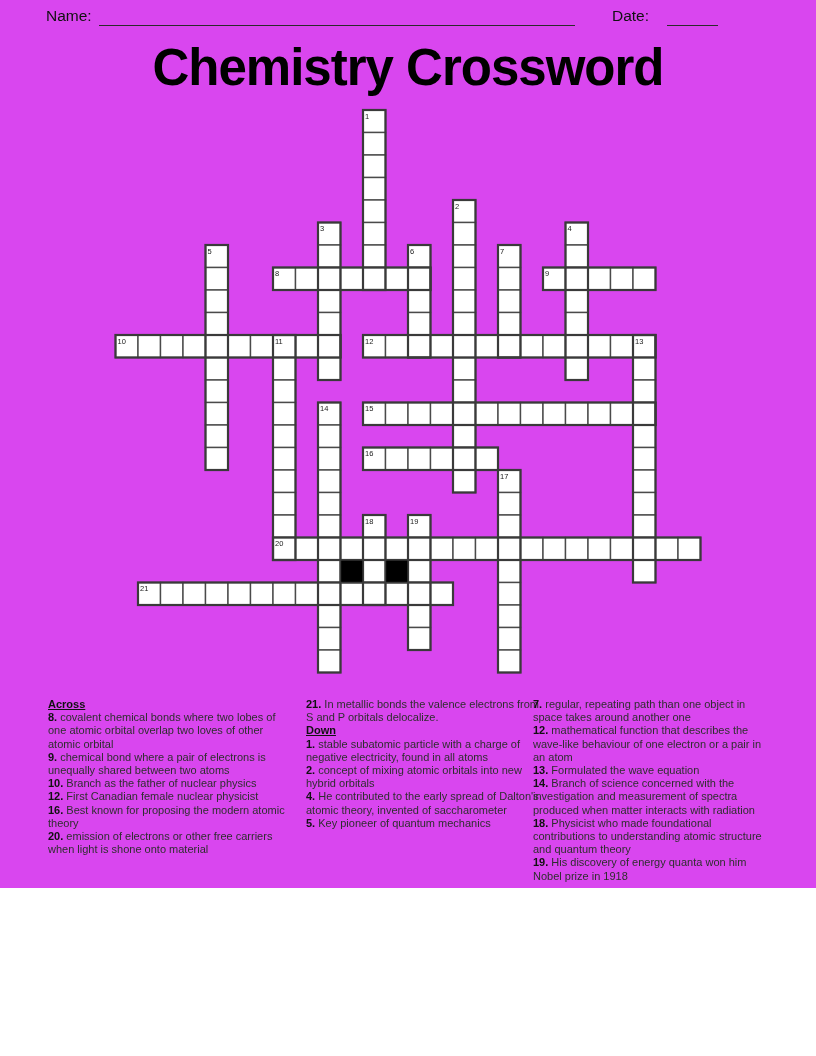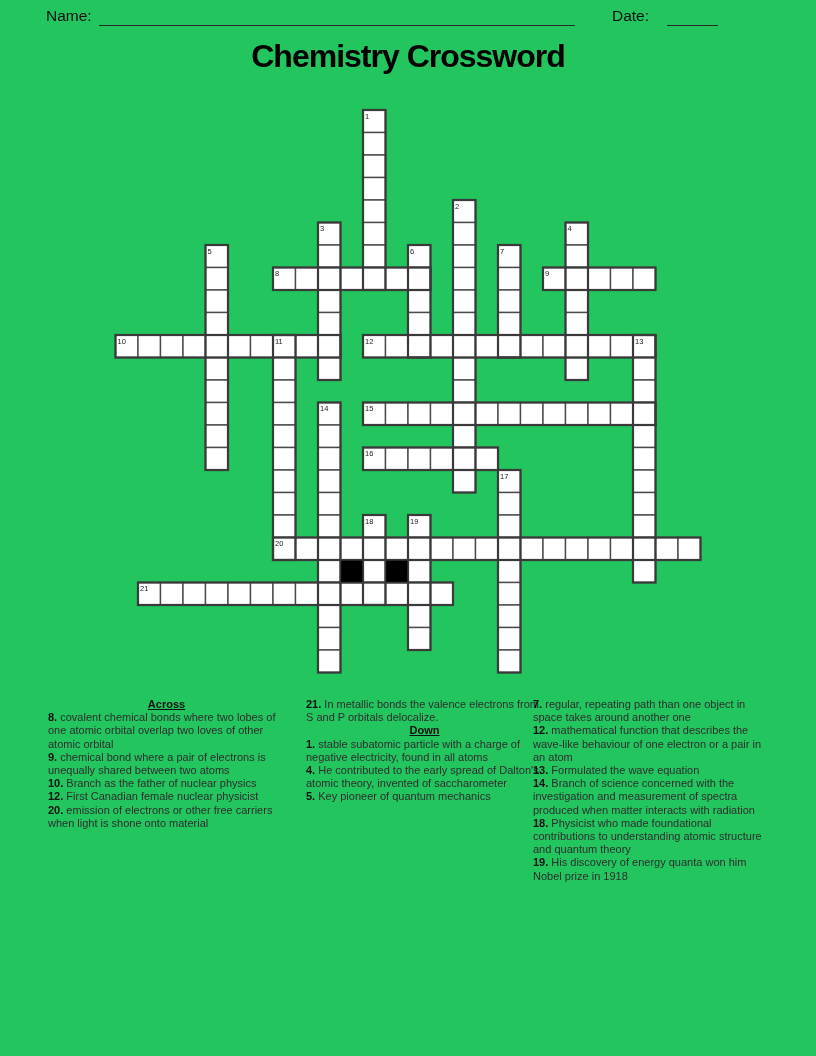--- a/index.html
+++ b/index.html
@@ -1,35 +1,35 @@
 <!DOCTYPE html>
 <html><head>
 <meta charset="utf-8">
 <style>
   html,body{margin:0;padding:0;background:#fff;}
-  #page{position:relative;width:816px;height:1056px;background:#22c55e;overflow:hidden;
+  #page{position:relative;width:816px;height:888px;background:#d946ef;overflow:hidden;
         font-family:"Liberation Sans","DejaVu Sans",sans-serif;color:#1c1c1c;}
   
   .hdr-label{position:absolute;top:7px;font-size:15.5px;color:#111;}
   #name-label{left:46px;}
   #date-label{left:612px;}
   .blank-line{position:absolute;top:24px;border-bottom:1.6px solid #2b2b2b;height:1px;}
   #name-line{left:99px;width:476px;}
   #date-line{left:667px;width:51px;}
   
   #title{position:absolute;top:38px;left:0;width:100%;text-align:center;
-         font-size:32px;font-weight:600;letter-spacing:-1px;color:#000;}
+         font-size:51px;font-weight:600;letter-spacing:-1px;color:#000;}
   
   #grid-svg{position:absolute;left:0;top:0;}
   
   .clue-col{position:absolute;top:698px;width:237px;font-size:11px;line-height:13.2px;color:#2e2e2e;}
   #clue-col-1{left:48px;}
   #clue-col-2{left:306px;}
   #clue-col-3{left:533px;}
-  .clue-header{font-weight:bold;text-decoration:underline;color:#111;text-align:center;}
+  .clue-header{font-weight:bold;text-decoration:underline;color:#111;}
   .clue .num{font-weight:bold;color:#111;}
 </style>
 </head>
 <body>
 
 <div id="page">
 
   <span id="name-label" class="hdr-label">Name:</span>
   <div id="name-line" class="blank-line"></div>
   <span id="date-label" class="hdr-label">Date:</span>
@@ -277,26 +277,28 @@
       <text x="275" y="546" font-size="7.5" fill="#1a1a1a" font-family="&quot;Liberation Sans&quot;,&quot;DejaVu Sans&quot;,sans-serif">20</text>
       <text x="140" y="591" font-size="7.5" fill="#1a1a1a" font-family="&quot;Liberation Sans&quot;,&quot;DejaVu Sans&quot;,sans-serif">21</text>
     </svg>
 
   <div id="clue-col-1" class="clue-col">
       <div class="clue-header">Across</div>
       <div class="clue"><span class="num">8. </span><span>covalent chemical bonds where two lobes of one atomic orbital overlap two loves of other atomic orbital</span></div>
       <div class="clue"><span class="num">9. </span><span>chemical bond where a pair of electrons is unequally shared between two atoms</span></div>
       <div class="clue"><span class="num">10. </span><span>Branch as the father of nuclear physics</span></div>
       <div class="clue"><span class="num">12. </span><span>First Canadian female nuclear physicist</span></div>
+      <div class="clue"><span class="num">16. </span><span>Best known for proposing the modern atomic theory</span></div>
       <div class="clue"><span class="num">20. </span><span>emission of electrons or other free carriers when light is shone onto material</span></div>
     </div>
   <div id="clue-col-2" class="clue-col">
       <div class="clue"><span class="num">21. </span><span>In metallic bonds the valence electrons from S and P orbitals delocalize.</span></div>
       <div class="clue-header">Down</div>
       <div class="clue"><span class="num">1. </span><span>stable subatomic particle with a charge of negative electricity, found in all atoms</span></div>
+      <div class="clue"><span class="num">2. </span><span>concept of mixing atomic orbitals into new hybrid orbitals</span></div>
       <div class="clue"><span class="num">4. </span><span>He contributed to the early spread of Dalton's atomic theory, invented of saccharometer</span></div>
       <div class="clue"><span class="num">5. </span><span>Key pioneer of quantum mechanics</span></div>
     </div>
   <div id="clue-col-3" class="clue-col">
       <div class="clue"><span class="num">7. </span><span>regular, repeating path than one object in space takes around another one</span></div>
       <div class="clue"><span class="num">12. </span><span>mathematical function that describes the wave-like behaviour of one electron or a pair in an atom</span></div>
       <div class="clue"><span class="num">13. </span><span>Formulated the wave equation</span></div>
       <div class="clue"><span class="num">14. </span><span>Branch of science concerned with the investigation and measurement of spectra produced when matter interacts with radiation</span></div>
       <div class="clue"><span class="num">18. </span><span>Physicist who made foundational contributions to understanding atomic structure and quantum theory</span></div>
       <div class="clue"><span class="num">19. </span><span>His discovery of energy quanta won him Nobel prize in 1918</span></div>

